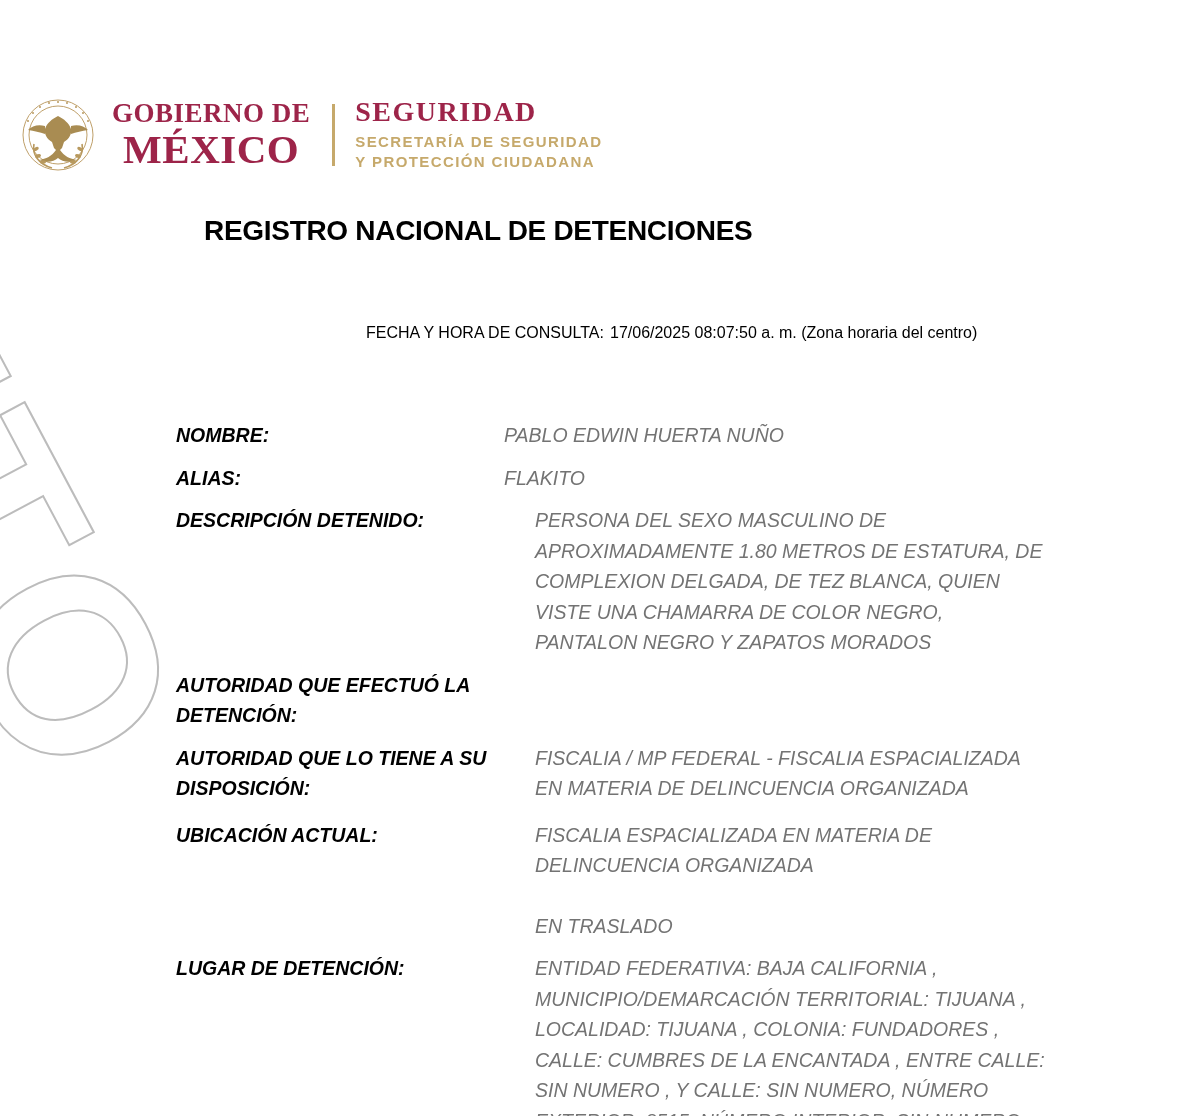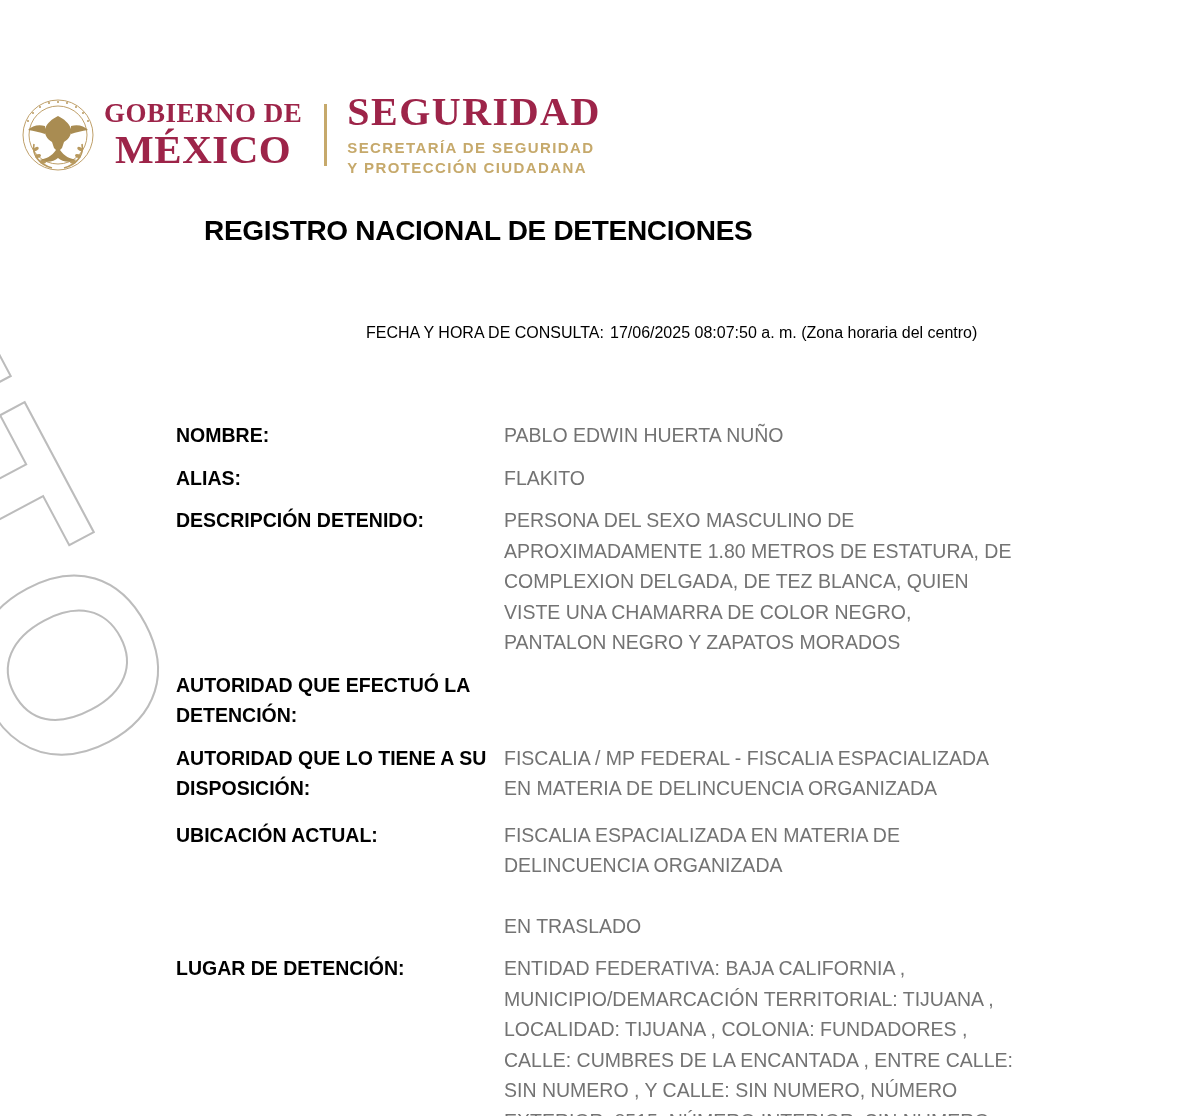--- a/index.html
+++ b/index.html
@@ -62,21 +62,21 @@
     align-items: center;
     height: 78px;
   }
   .emblem {
     width: 92px;
     height: 78px;
     flex: 0 0 auto;
     position: relative;
   }
   .gob-words {
-    margin-left: 0;
+    margin-left: 8px;
     display: flex;
     flex-direction: column;
     justify-content: center;
     line-height: 1;
   }
   .gob-line1 {
     font-family: "Liberation Serif", serif;
     font-weight: 700;
     font-size: 27px;
     letter-spacing: 0.5px;
@@ -100,21 +100,21 @@
   }
   .seg-words {
     display: flex;
     flex-direction: column;
     justify-content: center;
     line-height: 1;
   }
   .seg-title {
     font-family: "Liberation Serif", serif;
     font-weight: 700;
-    font-size: 40px;
+    font-size: 28px;
     letter-spacing: 1.5px;
     color: #9D2449;
   }
   .seg-sub {
     margin-top: 6px;
     font-family: "Liberation Sans", sans-serif;
     font-size: 15px;
     font-weight: 700;
     letter-spacing: 1.4px;
     color: #C6A96B;
@@ -150,38 +150,40 @@
   .fields {
     position: absolute;
     left: 176px;
     top: 420px;
     width: 1010px;
   }
   .field-row {
     display: flex;
     align-items: flex-start;
     margin-bottom: 12px;
+    font-style: italic;
   }
   .field-label {
     flex: 0 0 328px;
     width: 328px;
     font-size: 19.5px;
     font-weight: 700;
     line-height: 30.5px;
     color: #000;
   }
   .field-value {
     flex: 1 1 auto;
     font-size: 19.5px;
     line-height: 30.5px;
     color: #737373;
   }
   .field-value .vline {
     display: block;
     white-space: nowrap;
+    margin-left: 31px;
   }
   .field-value .vline.gap {
     margin-top: 30px;
   }
 
   .row-gap-sm { margin-bottom: 12px; }
   .row-gap-md { margin-bottom: 16px; }
 </style>
 </head>
 <body>

